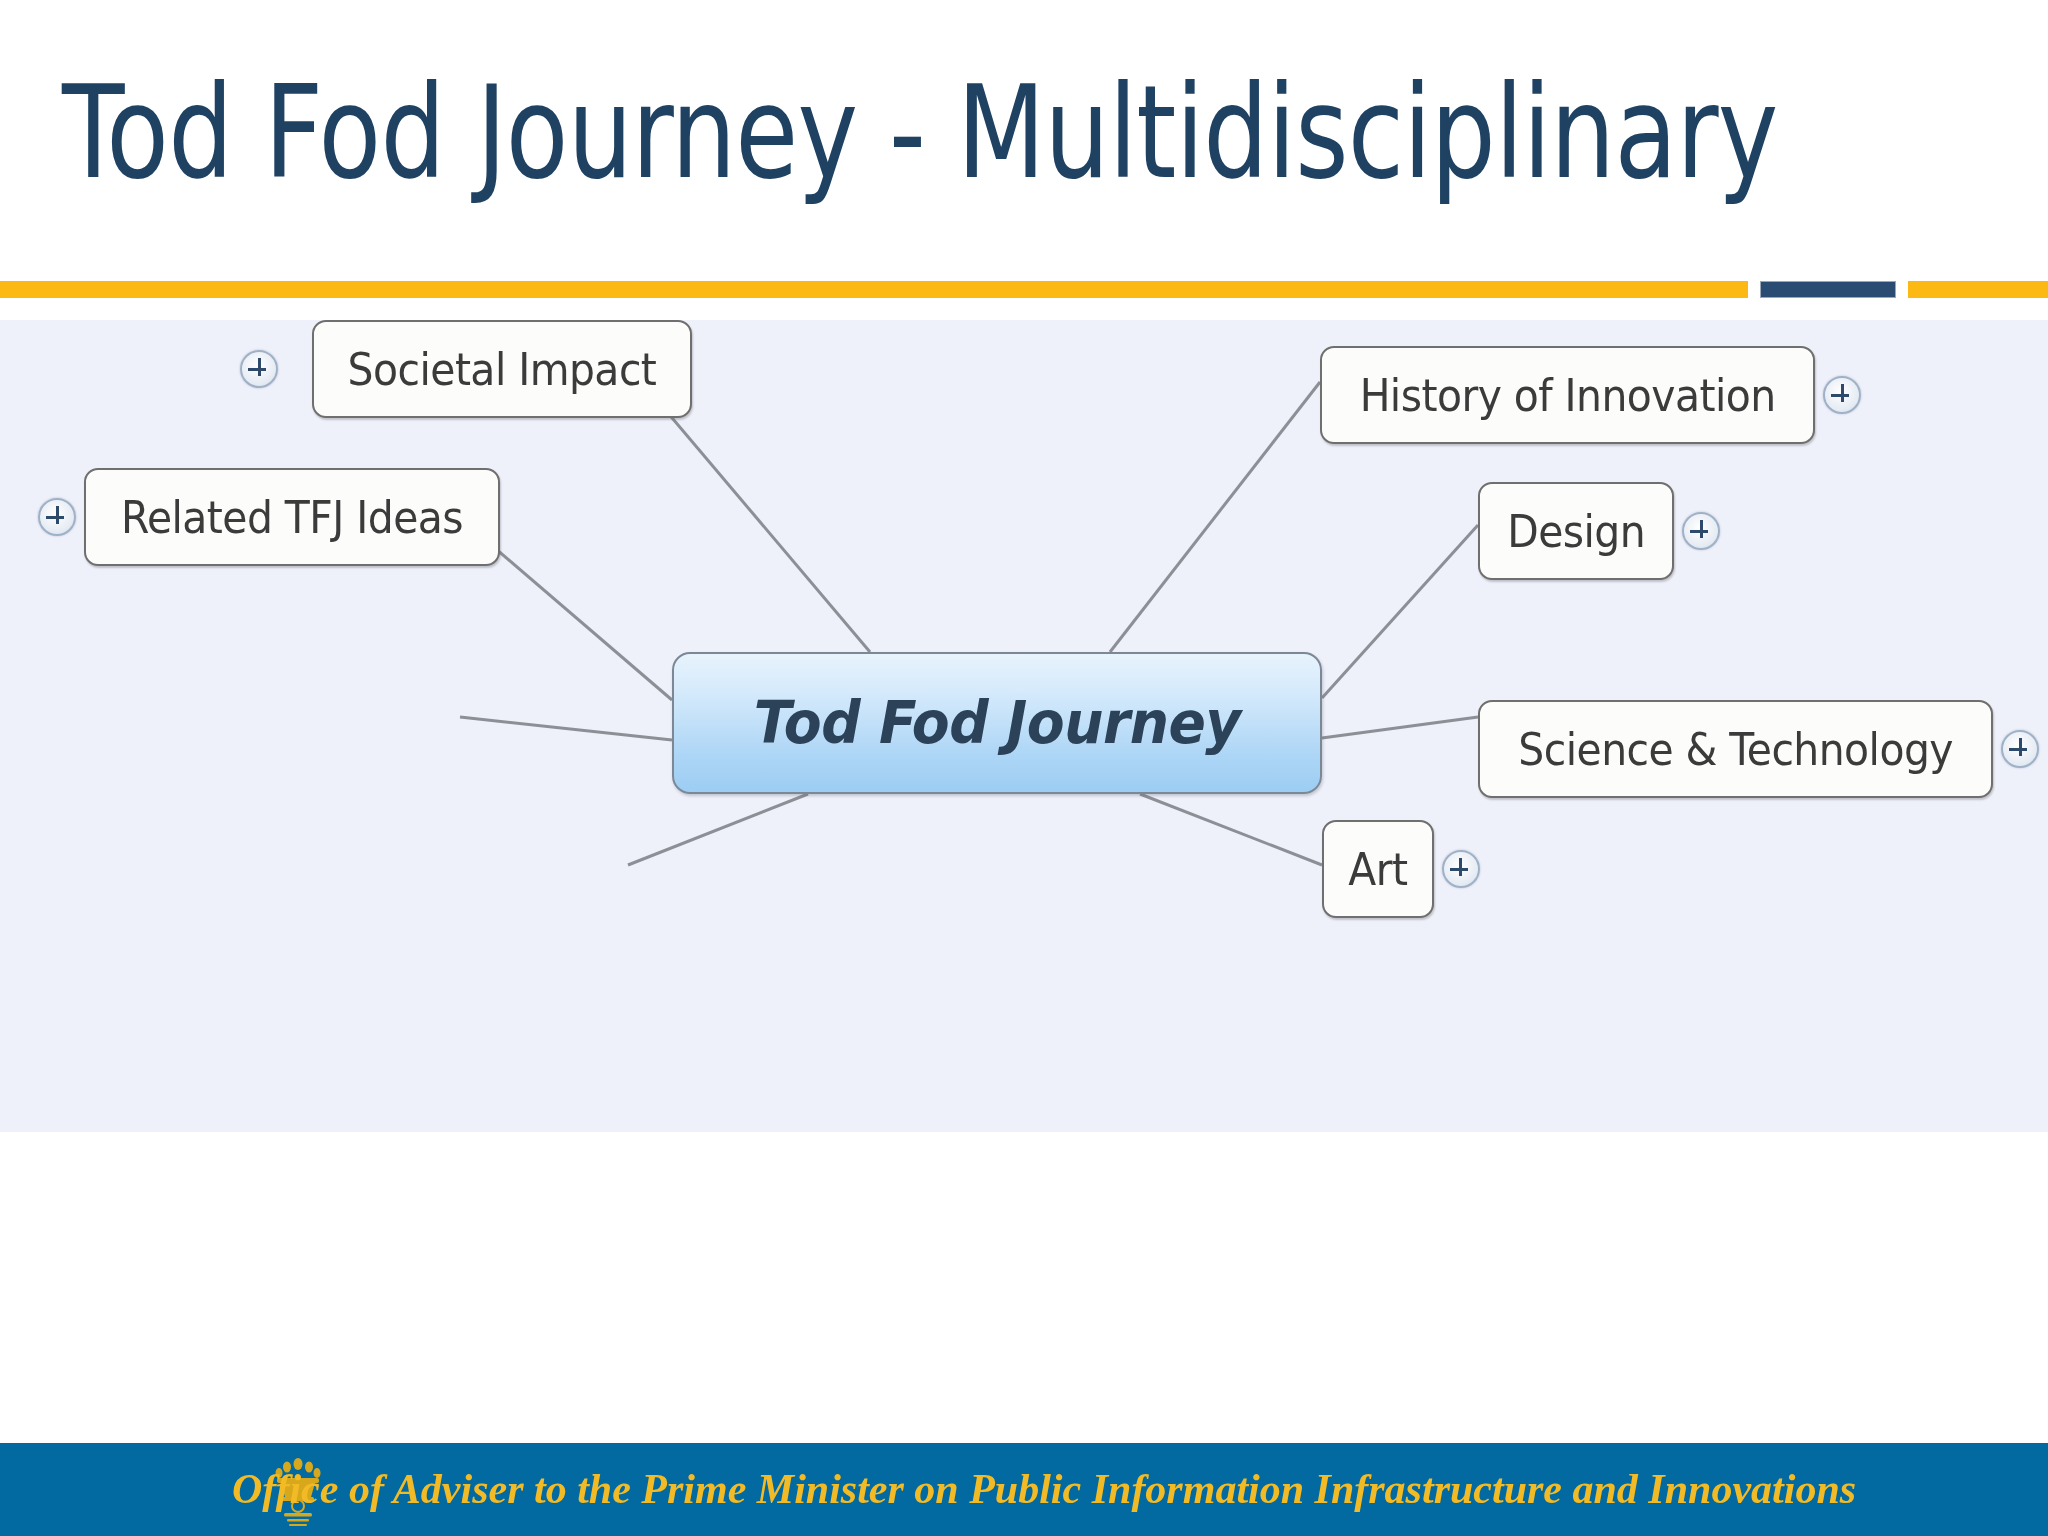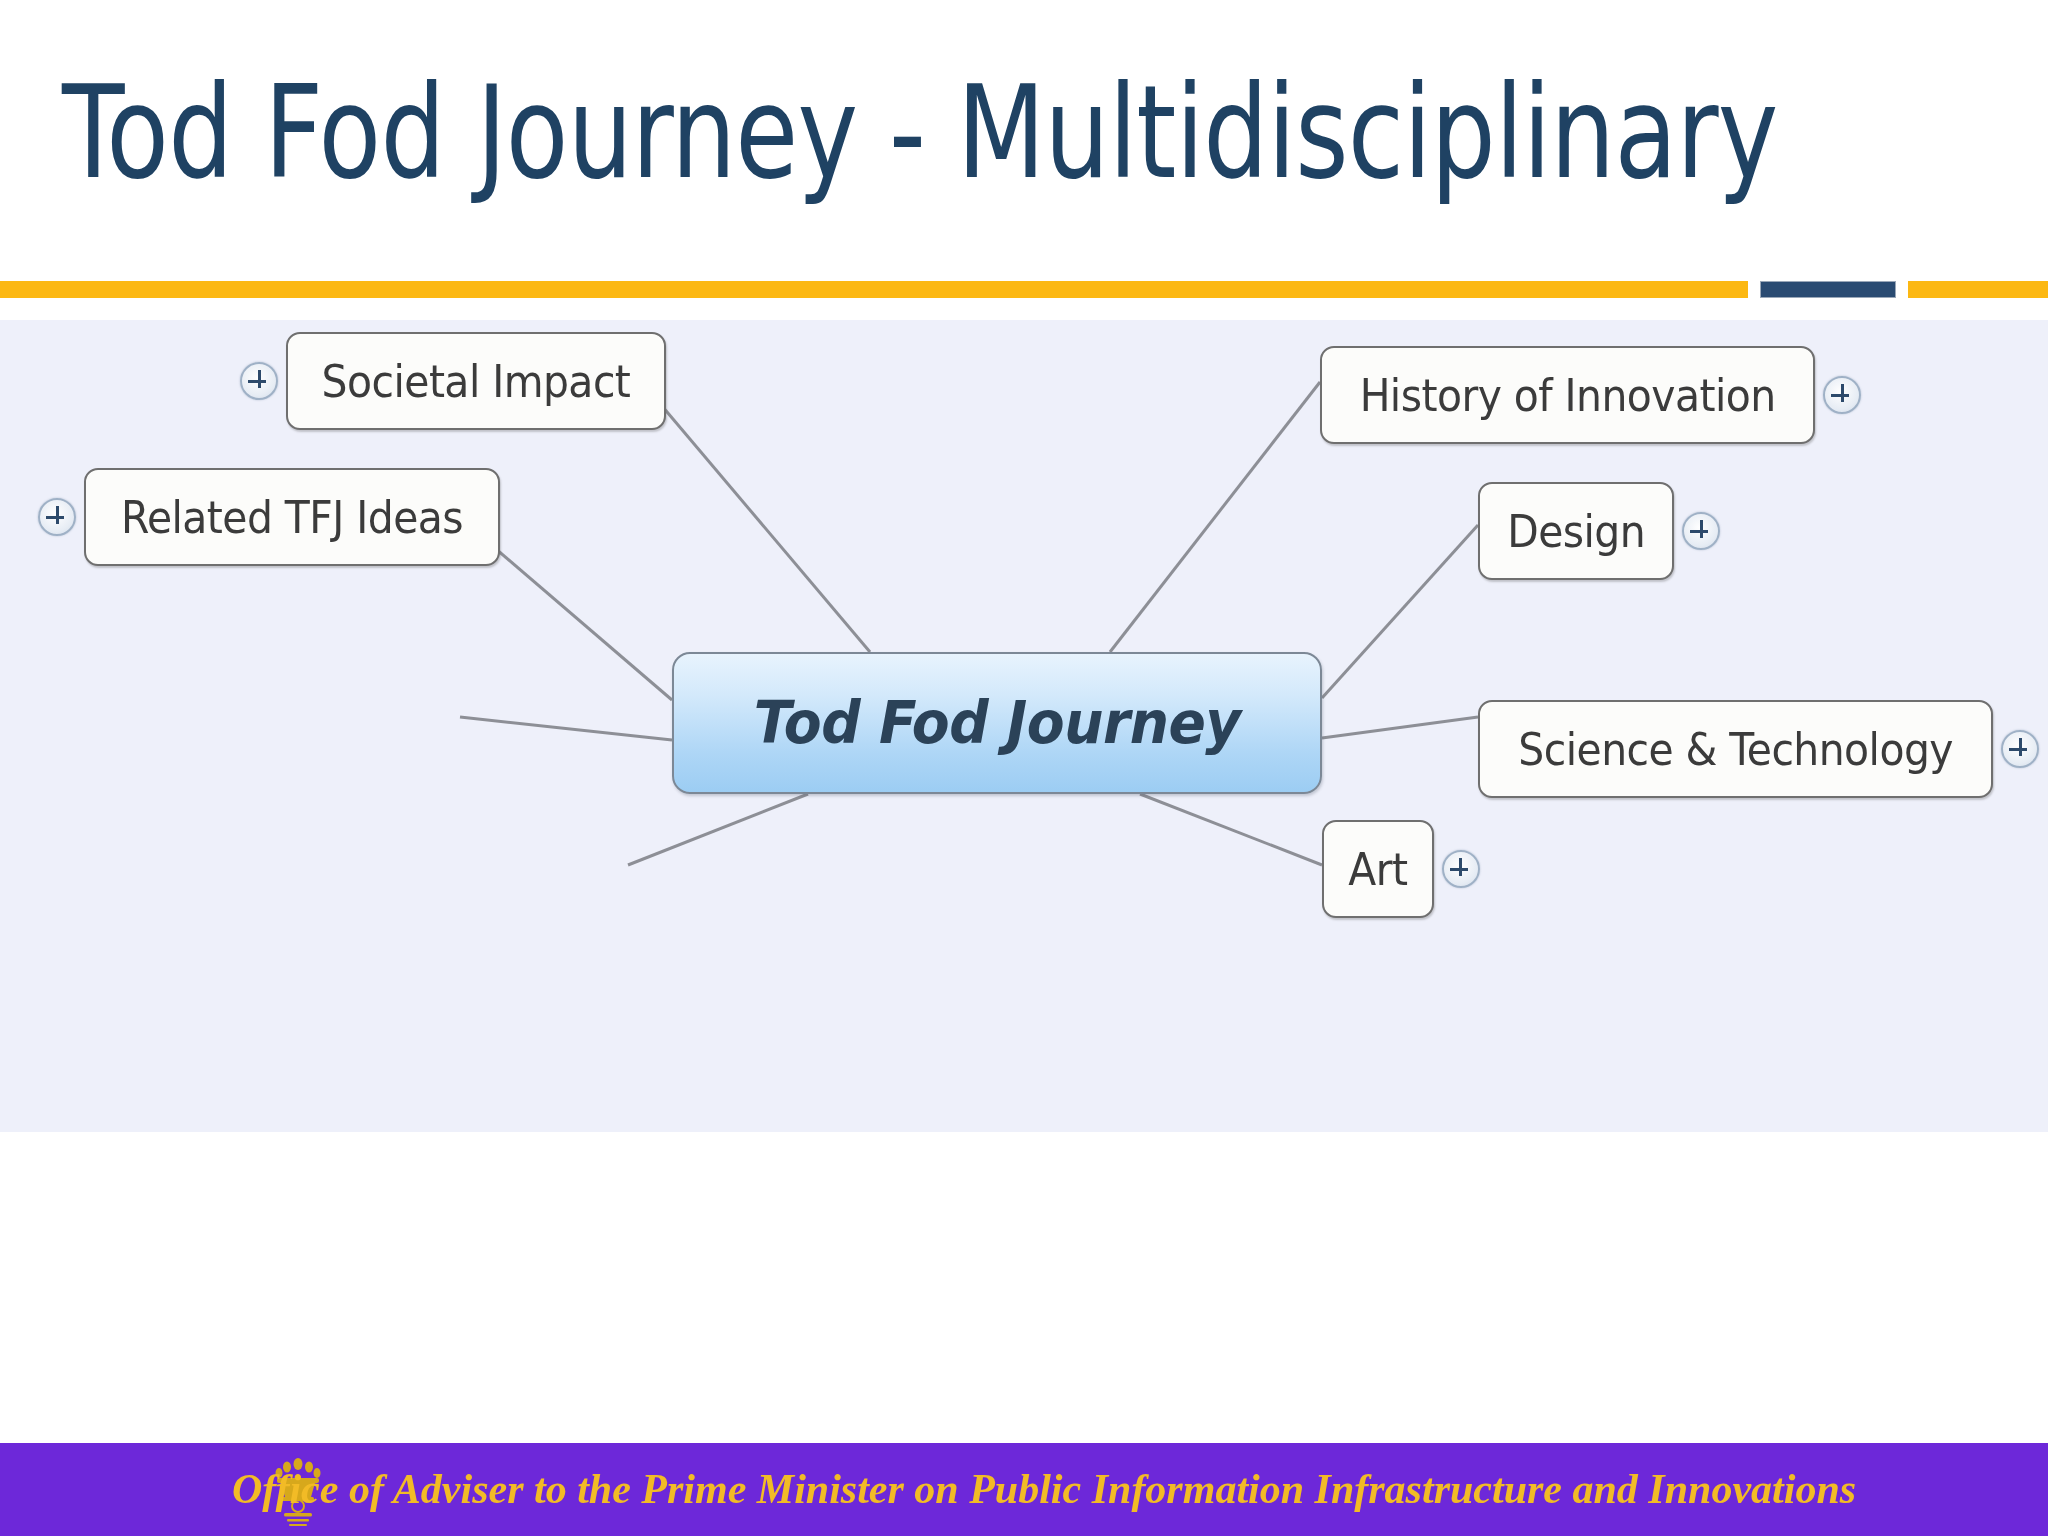--- a/index.html
+++ b/index.html
@@ -134,37 +134,37 @@
   #node-center .center-label {
     font-family: "DejaVu Sans", sans-serif;
     font-weight: bold;
     font-size: 58px;
     color: #2b4258;
     letter-spacing: -0.5px;
     transform: scaleX(0.95);
   }
 
   
-  #node-societal-impact     { left: 240px;  top: 12px;   }
+  #node-societal-impact     { left: 240px;  top: 0px; gap: 26px;   }
   #node-related-tfj-ideas   { left: 38px;   top: 148px; }
   #node-industry            { left: 210px;  top: 348px; }
   #node-future              { left: 388px;  top: 500px; }
   #node-history-innovation  { left: 1320px; top: 2px; margin-top: 24px;   }
   #node-design              { left: 1478px; top: 162px; }
   #node-science-technology  { left: 1478px; top: 348px; margin-top: 32px; }
   #node-art                 { left: 1322px; top: 500px; }
 
   
   #footer-bar {
     position: absolute;
     left: 0;
     top: 1443px;
     width: 2048px;
     height: 93px;
-    background: #6d28d9;
+    background: #0369a1;
     display: flex;
     align-items: center;
   }
   #emblem {
     position: absolute;
     left: 270px;
     top: 10px;
     width: 56px;
     height: 76px;
   }

